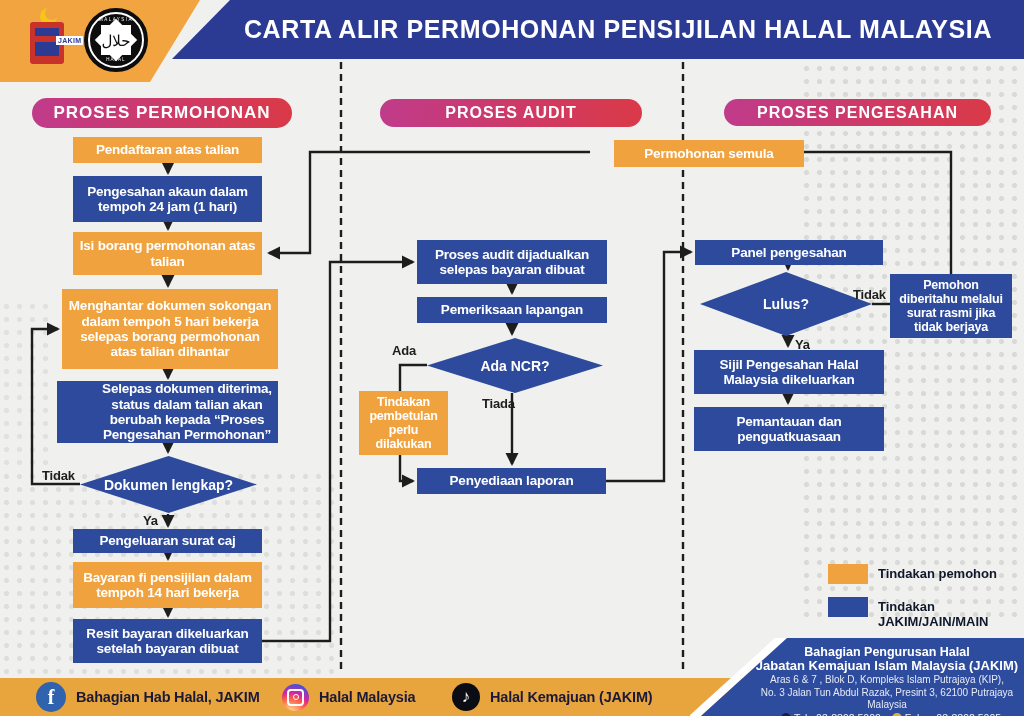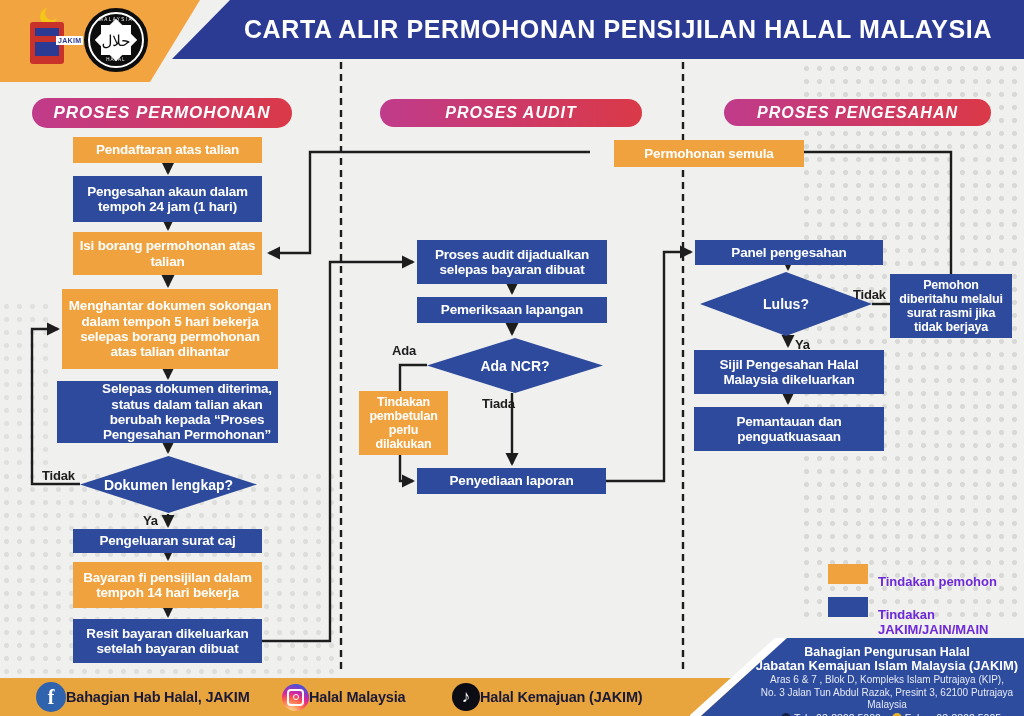--- a/index.html
+++ b/index.html
@@ -11,39 +11,39 @@
   
   .titleband{position:absolute;left:172px;top:0;width:852px;height:59px;background:#2b3b94;
              clip-path:polygon(58px 0,100% 0,100% 100%,0 100%);z-index:2;
              display:flex;align-items:center;justify-content:center;}
   .titleband h1{margin:0 0 0 40px;color:#fff;font-size:25px;font-weight:bold;letter-spacing:.6px;}
   .logoblock{position:absolute;left:0;top:0;width:210px;height:82px;background:#f2a440;
              clip-path:polygon(0 0,200px 0,150px 100%,0 100%);z-index:3;}
   
   .pill{position:absolute;border-radius:16px;background:linear-gradient(90deg,#c03b8b,#da3947);
         color:#fff;font-weight:bold;display:flex;align-items:center;justify-content:center;
-        letter-spacing:1px;z-index:4;font-style:italic;}
+        letter-spacing:1px;z-index:4;}
   
   .box{position:absolute;display:flex;align-items:center;justify-content:center;text-align:center;
        color:#fff;font-weight:bold;padding:3px 6px;box-sizing:border-box;line-height:1.14;
        font-size:13.5px;z-index:4;letter-spacing:-.2px;}
   .orange{background:#f0a23e;}
   .blue{background:#2d4a9c;}
   .diamond{position:absolute;clip-path:polygon(50% 0,100% 50%,50% 100%,0 50%);background:#2d4a9c;
            display:flex;align-items:center;justify-content:center;color:#fff;font-weight:bold;
            font-size:14px;z-index:4;}
   .lbl{position:absolute;font-weight:bold;color:#1d1d1d;font-size:13px;z-index:4;letter-spacing:-.2px;}
   svg.wires{position:absolute;left:0;top:0;z-index:1;}
   
   .sw{position:absolute;width:40px;height:20px;z-index:4;}
-  .leglbl{position:absolute;font-weight:bold;font-size:13px;color:#6d28d9;z-index:4;margin-top:8px;}
+  .leglbl{position:absolute;font-weight:bold;font-size:13px;color:#0f172a;z-index:4;}
   
   .socialbar{position:absolute;left:0;bottom:0;width:1024px;height:38px;background:#e9a53d;z-index:5;}
   .soc{position:absolute;bottom:0;height:38px;display:flex;align-items:center;z-index:6;}
-  .soclbl{font-weight:bold;font-size:14.5px;color:#1a1a38;letter-spacing:-.2px;}
+  .soclbl{font-weight:bold;font-size:14.5px;color:#1a1a38;margin-left:10px;letter-spacing:-.2px;}
   .fb{width:30px;height:30px;border-radius:50%;background:#2f63ad;color:#fff;display:flex;
       align-items:center;justify-content:center;font-weight:bold;font-size:20px;font-family:"Liberation Serif",serif;}
   .ig{width:27px;height:27px;border-radius:50%;display:flex;align-items:center;justify-content:center;
       background:radial-gradient(circle at 30% 110%,#fdf497 0%,#fd5949 45%,#d6249f 60%,#285AEB 90%);}
   .ig i{display:block;width:13px;height:13px;border:2px solid #fff;border-radius:4px;position:relative;}
   .ig i::after{content:"";position:absolute;left:3.5px;top:3.5px;width:6px;height:6px;border:1.5px solid #fff;
       border-radius:50%;box-sizing:border-box;}
   .tk{width:28px;height:28px;border-radius:50%;background:#0c0c14;color:#fff;display:flex;
       align-items:center;justify-content:center;font-size:17px;font-weight:bold;}
   .footstripe{position:absolute;left:690px;top:638px;width:334px;height:78px;background:#ffffff;

